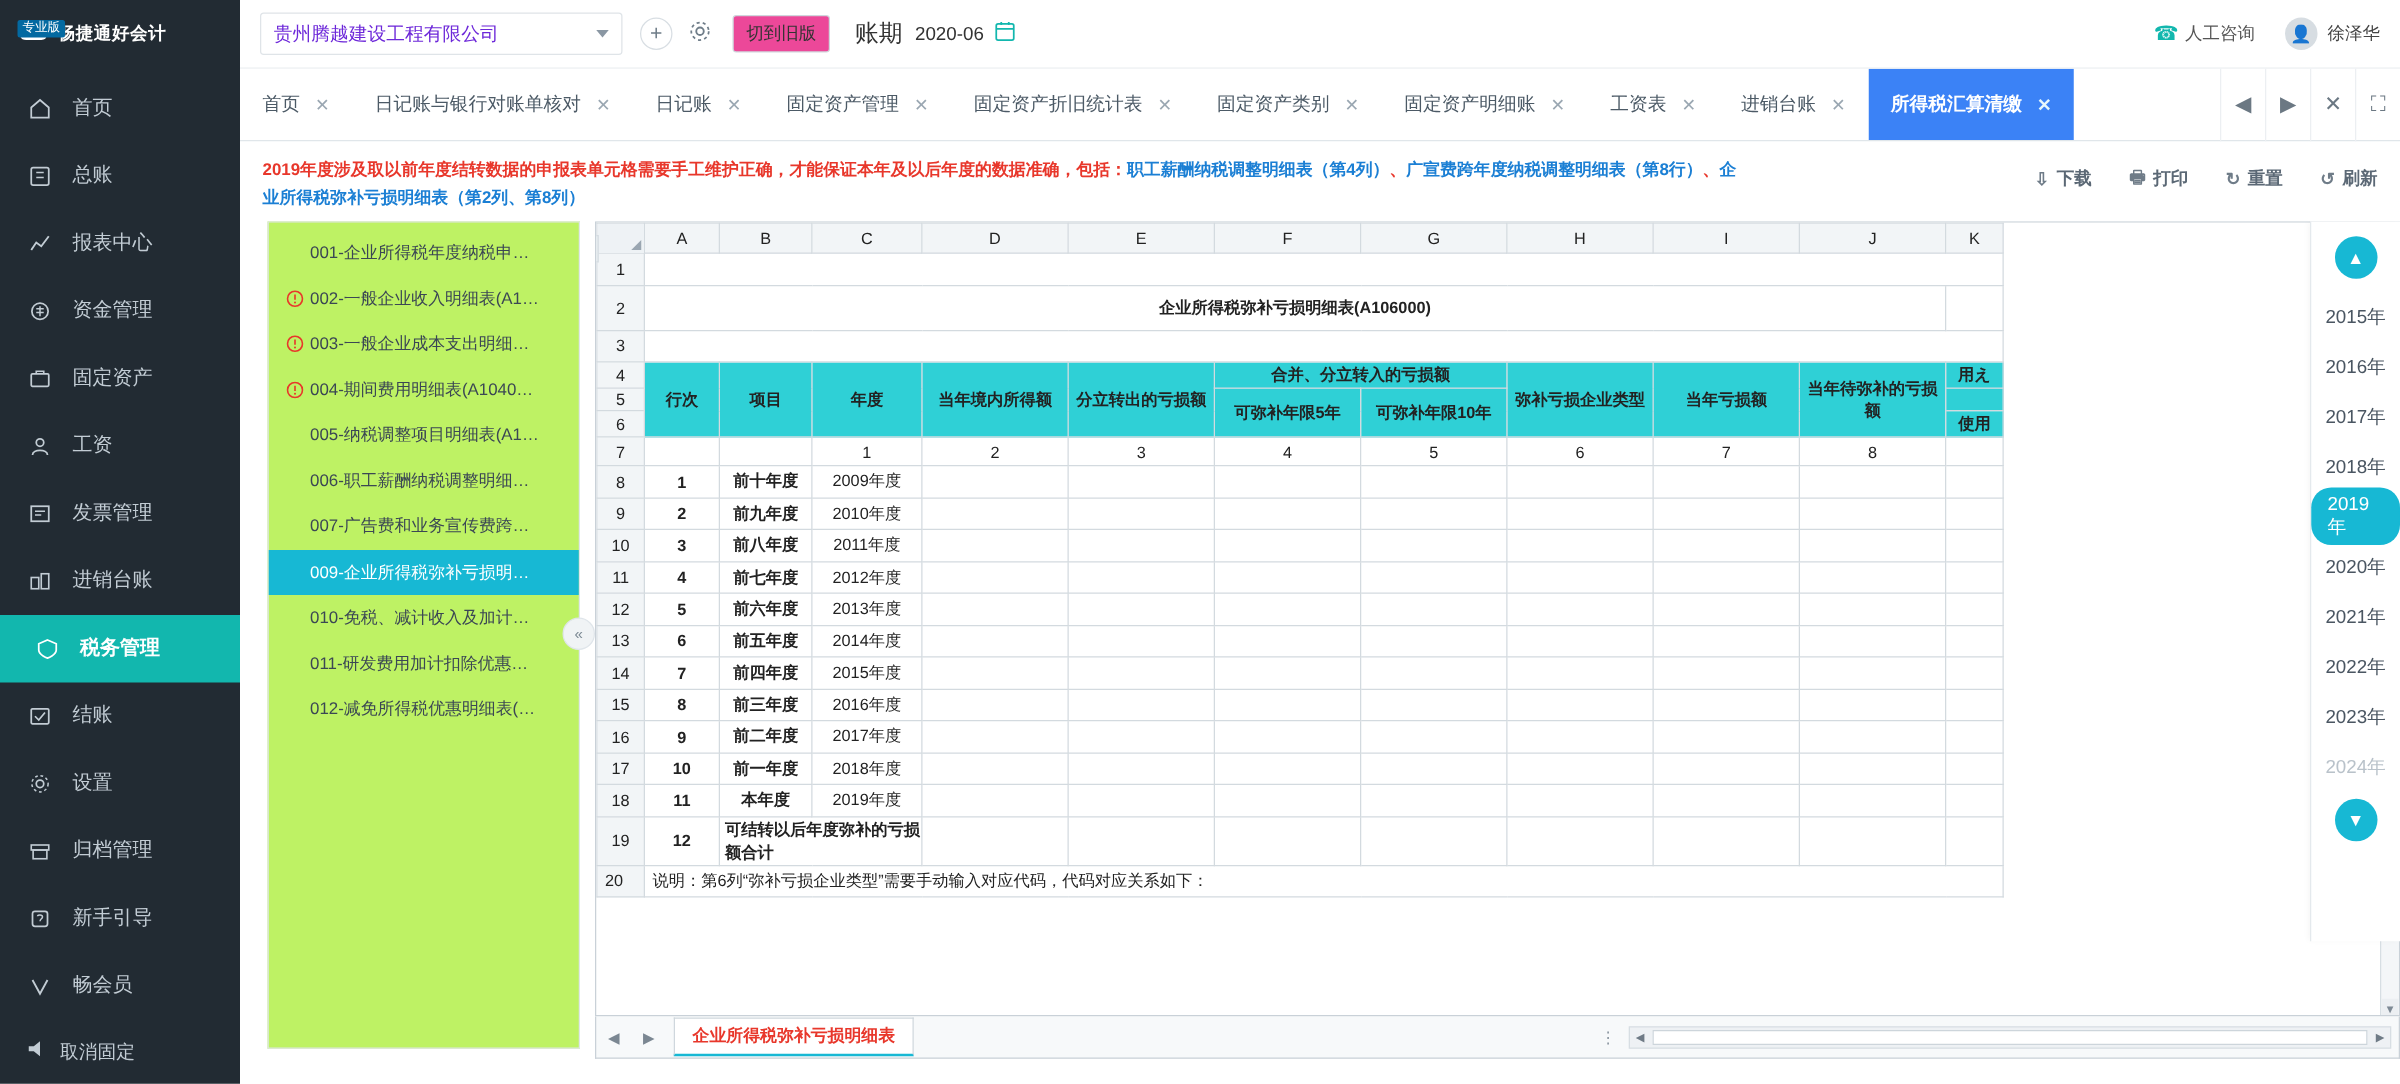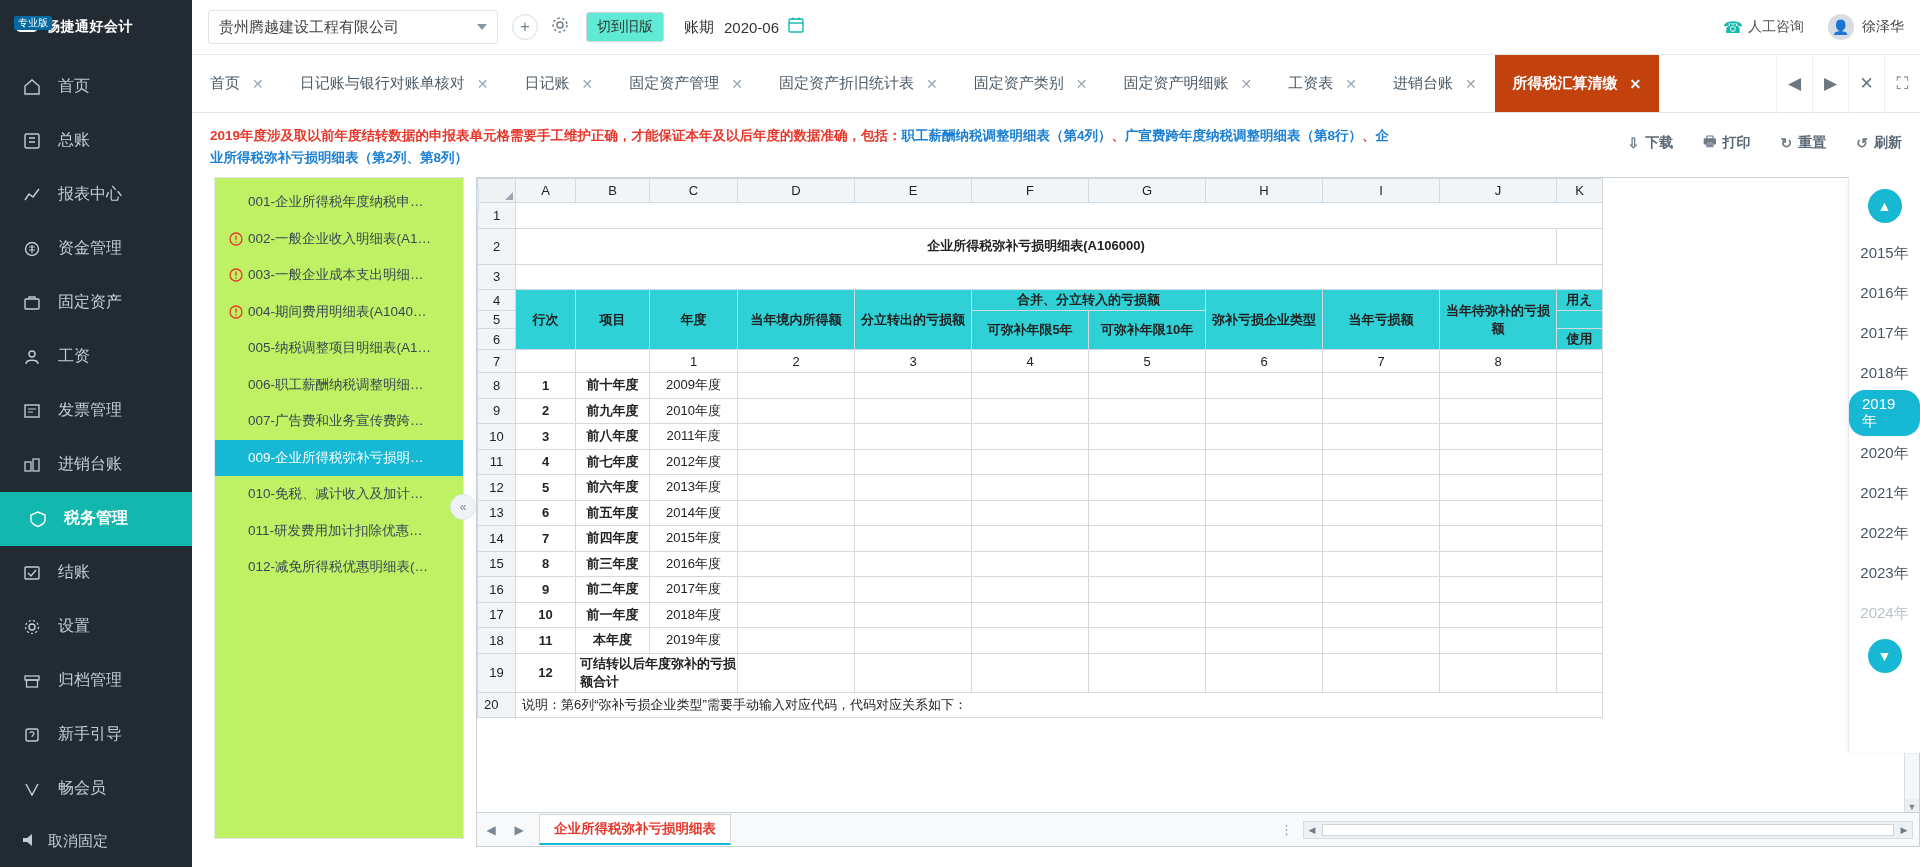--- a/index.html
+++ b/index.html
@@ -43,47 +43,47 @@
   }
   .nav-bottom .nav-ico { margin-right:8px; }
 
   
   .main { flex:1; height:867px; display:flex; flex-direction:column; background:#fff; position:relative; }
 
   
   .topbar { height:55px; display:flex; align-items:center; border-bottom:1px solid #e9edf0; padding:0 16px; }
   .company-select {
     width:290px; height:34px; border:1px solid #dfe4e8; border-radius:3px; display:flex;
-    align-items:center; padding:13px 10px; font-size:15px; color:#404040; justify-content:space-between;gap:31px;
+    align-items:center; padding:13px 10px; font-size:15px; color:#6d28d9; justify-content:space-between;gap:31px;
   }
   .caret-dn { width:0;height:0;border-left:5px solid transparent;border-right:5px solid transparent;border-top:6px solid #8a97a3; }
   .round-btn { width:26px;height:26px;border-radius:50%;border:1px solid #d8dee3;display:flex;align-items:center;justify-content:center;margin-left:14px;color:#6f7d89;font-size:17px; }
   .gear-btn { margin-left:12px; color:#6f7d89; }
   .old-ver-btn {
     margin-left:16px; border:1px solid #cfd6dc; border-radius:3px; padding:5px 10px;
-    font-size:14px; color:#333; background:#5eead4;
-  }
-  .period-label { margin-left:20px; font-size:15px; color:#333; }
+    font-size:14px; color:#333; background:#ec4899;
+  }
+  .period-label { margin-left:20px; font-size:19px; color:#333; }
   .period-value { margin-left:10px; font-size:15px; color:#333; }
   .cal-ico { margin-left:8px; color:#12b7ae; }
   .topbar-right { margin-left:auto; display:flex; align-items:center; }
   .support { display:flex; align-items:center; color:#555; font-size:14px; margin-right:24px; }
   .support .hl { color:#12b7ae; margin-right:5px; font-size:16px; }
   .avatar { width:26px;height:26px;border-radius:50%;background:#d7dde2;display:flex;align-items:center;justify-content:center;margin-right:8px;color:#8c99a5;font-size:14px; }
   .username { font-size:14px; color:#444; }
 
   
   .tabbar { height:58px; background:#fff; display:flex; align-items:stretch; border-bottom:1px solid #e0e6ea; }
   .tabs-scroll { display:flex; align-items:stretch; flex:1; overflow:hidden; }
   .tab {
     display:flex; align-items:center; padding:0 18px; font-size:15px; color:#4c5a66; cursor:pointer;
     white-space:nowrap;
   }
   .tab .x { margin-left:12px; color:#9aa7b2; font-size:14px; }
-  .tab.active { background:#c2410c; color:#fff; font-weight:bold; }
+  .tab.active { background:#3b82f6; color:#fff; font-weight:bold; }
   .tab.active .x { color:#e7f8fc; }
   .tabbar-ctl { display:flex; align-items:center; }
   .tabbar-ctl .ctl {
     width:36px; height:58px; display:flex; align-items:center; justify-content:center;
     color:#6b7883; font-size:17px; border-left:1px solid #eceff2;
   }
 
   
   .notice { padding:12px 18px 8px 18px; display:flex; align-items:flex-start;font-weight:bold; }
   .notice-text { color:#e8372b; font-size:13.5px; line-height:22px; max-width:1180px; }

